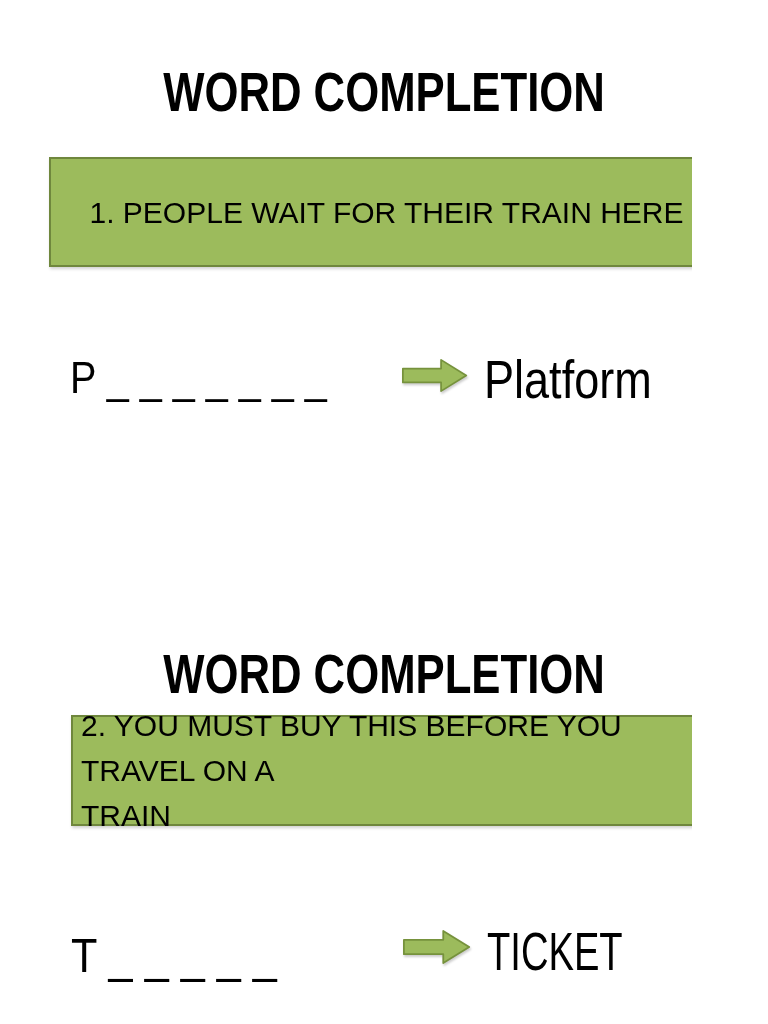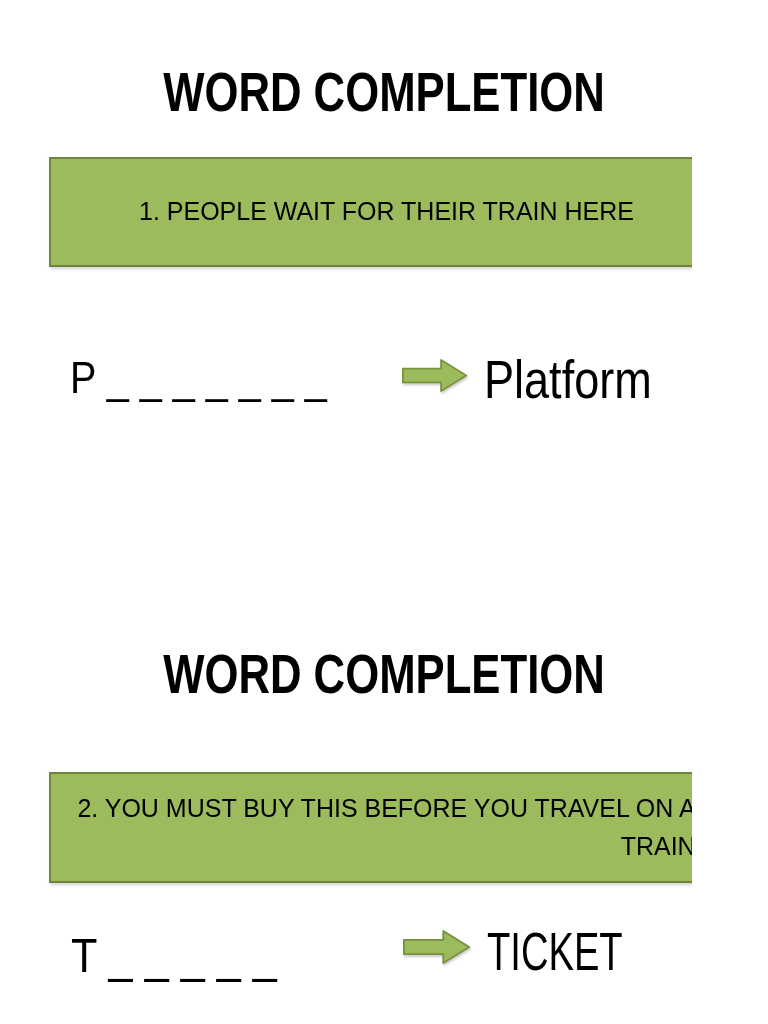--- a/index.html
+++ b/index.html
@@ -33,25 +33,25 @@
     width: 675px;
     box-sizing: border-box;
     background: var(--box-fill, #9cbb5c);
     border: 2px solid var(--box-border, #6f873d);
     box-shadow: 1px 2px 3px rgba(0,0,0,0.18);
     display: flex;
     align-items: center;
     justify-content: center;
   }
   .s1 .clue-banner { top: 157px; height: 110px; }
-  .s2 .clue-banner { top: 772px; height: 111px; }
+  .s2 .clue-banner { top: 715px; height: 111px; margin-left: 22px; }
   .clue-text {
-    font-size: 25px;
+    font-size: 30px;
     line-height: 1.5;
-    text-align: right;
+    text-align: left;
     white-space: pre-line;
     padding: 0 8px;
   }
   .puzzle, .answer {
     position: absolute;
     line-height: 1;
     white-space: pre;
   }
   .puzzle { transform: scaleX(0.9); transform-origin: 0 100%; }
   .s1 .puzzle { left: 70px;  top: 356px; font-size: 44px; }

